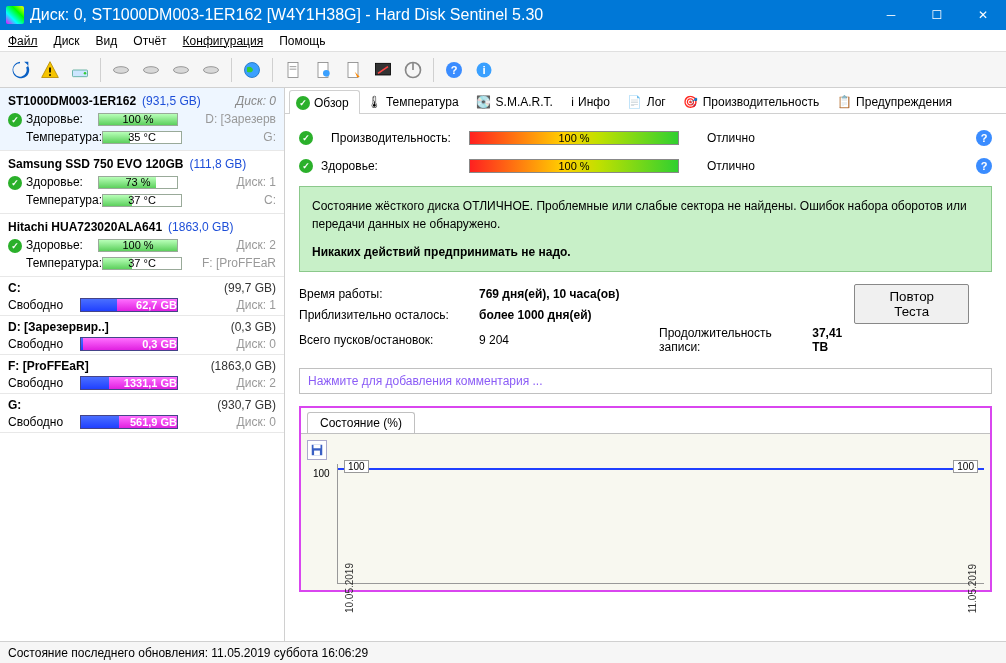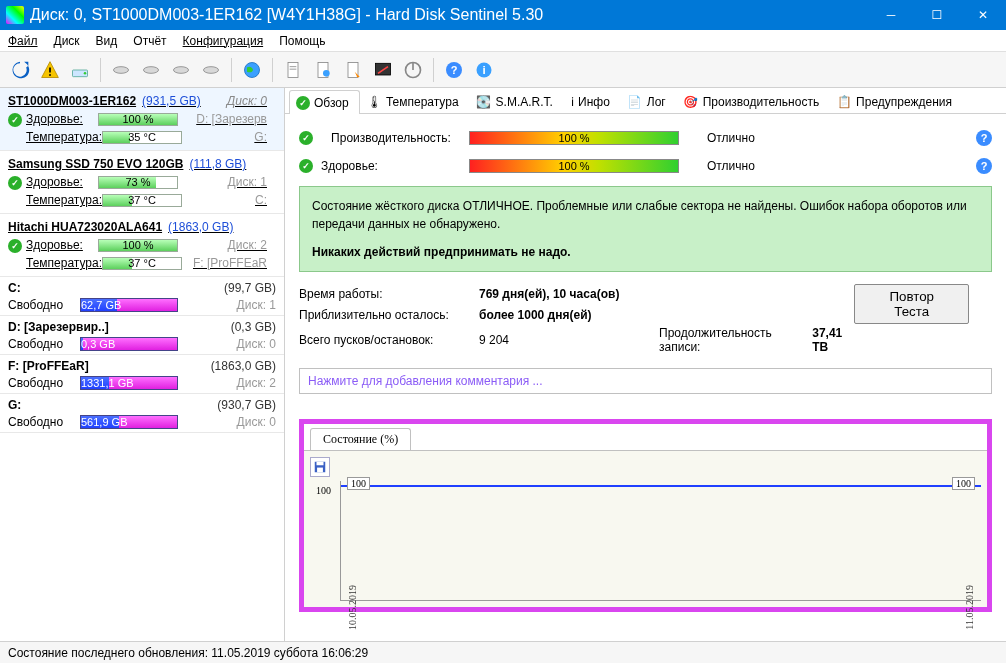--- a/index.html
+++ b/index.html
@@ -10,21 +10,21 @@
 .titlebar .win-btns { display: flex; }
 .titlebar .win-btn { width: 46px; height: 30px; display: flex; align-items: center; justify-content: center; font-family: "Segoe MDL2 Assets", sans-serif; }
 .menubar { background: #fff; border-bottom: 1px solid #e0e0e0; height: 22px; display: flex; align-items: center; padding: 0 8px; gap: 16px; }
 .menubar .menu-item { cursor: default; }
 .menubar .menu-item .ul { text-decoration: underline; }
 .toolbar { background: #f6f6f6; border-bottom: 1px solid #d0d0d0; height: 36px; display: flex; align-items: center; padding: 0 6px; gap: 2px; }
 .toolbar .tb-btn { width: 28px; height: 28px; display: flex; align-items: center; justify-content: center; border: 1px solid transparent; border-radius: 2px; }
 .toolbar .tb-sep { width: 1px; height: 24px; background: #d0d0d0; margin: 0 4px; }
 .content { flex: 1; display: flex; overflow: hidden; }
 .sidebar { width: 285px; border-right: 1px solid #d0d0d0; background: #fff; overflow-y: auto; }
-.disk-block { border-bottom: 1px solid #e8e8e8; padding: 4px 9px 4px 0; text-decoration: underline; }
+.disk-block { border-bottom: 1px solid #e8e8e8; padding: 4px 0 4px 0; }
 .disk-block.selected { background: #eef6ff; }
 .disk-header { display: flex; align-items: baseline; padding: 2px 8px; gap: 6px; }
 .disk-header .dname { font-weight: bold; }
 .disk-header .dsize { color: #1d4ed8; }
 .disk-header .dlabel { color: #888; font-style: italic; margin-left: auto; }
 .disk-row { display: flex; align-items: center; padding: 1px 8px; height: 18px; }
 .disk-row .check { flex: 0 0 18px; }
 .disk-row .lbl { flex: 0 0 72px; }
 .disk-row .bar { flex: 0 0 80px; height: 13px; position: relative; border: 1px solid #9a9; background: #fff; }
 .disk-row .bar .fill { position: absolute; inset: 0; }
@@ -32,39 +32,39 @@
 .disk-row .rlabel { color: #999; margin-left: auto; }
 .vol-block { border-bottom: 1px solid #e8e8e8; padding: 2px 0; }
 .vol-header { display: flex; padding: 2px 8px; }
 .vol-header .vname { font-weight: bold; }
 .vol-header .vsize { margin-left: auto; color: #333; }
 .vol-row { display: flex; align-items: center; padding: 1px 8px; }
 .vol-row .vlbl { flex: 0 0 72px; }
 .vol-row .vbar { flex: 0 0 98px; height: 14px; position: relative; border: 1px solid #448; }
 .vol-row .vbar .fill { position: absolute; top: 0; left: 0; bottom: 0; background: linear-gradient(to bottom,#4a6fff,#2040ff); }
 .vol-row .vbar .free { position: absolute; top: 0; right: 0; bottom: 0; background: linear-gradient(to bottom,#ff6fff,#e020e0); }
-.vol-row .vbar .txt { position: absolute; inset: 0; text-align: left; color: #fff; font-size: 11px; line-height: 12px; font-weight: normal; }
+.vol-row .vbar .txt { position: absolute; inset: 0; text-align: right; color: #fff; font-size: 11px; line-height: 12px; font-weight: bold; }
 .vol-row .vlabel2 { color: #999; margin-left: auto; }
 .main { flex: 1; display: flex; flex-direction: column; background: #fff; overflow: hidden; }
 .tabs { display: flex; border-bottom: 1px solid #d0d0d0; height: 26px; align-items: end; padding-left: 4px; gap: 0; }
 .tab { padding: 3px 10px 3px 6px; display: flex; align-items: center; gap: 4px; height: 24px; font-size: 12px; cursor: default; border: 1px solid transparent; border-bottom: none; }
 .tab.active { background: #fff; border-color: #d0d0d0; border-top-left-radius: 3px; border-top-right-radius: 3px; position: relative; top: 1px; }
 .main-body { flex: 1; padding: 10px 14px; overflow: auto; }
 .status-row { display: flex; align-items: center; height: 28px; gap: 8px; }
 .status-row .sbar { width: 210px; height: 14px; position: relative; border: 1px solid #888; }
 .grad-bar { background: linear-gradient(to right,#ff2020,#ffd000 45%,#c0e000 62%,#30d030); }
 .grad-bar .txt { position: absolute; inset: 0; text-align: center; font-size: 11px; line-height: 12px; color: #000; }
 .status-row .verdict { font-weight: normal; margin-left: 20px; }
 .status-row .help-icon { margin-left: auto; }
 .green-box { background: #c8f0c8; border: 1px solid #8bc88b; padding: 10px 12px; margin-top: 6px; line-height: 1.5; }
 .info-table { margin-top: 12px; display: grid; grid-template-columns: 180px 180px 200px 110px; row-gap: 2px; align-items: center; }
 .info-table .retest { grid-column: 4; grid-row: 1 / span 2; justify-self: end; }
 .retest-btn { padding: 4px 34px; border: 1px solid #888; background: #f0f0f0; border-radius: 2px; }
 .comment-box { margin-top: 14px; border: 1px solid #c0c0c0; padding: 5px 8px; color: #8b5cf6; background: #fff; }
-.chart-area { margin-top: 25px; border: 5px solid #d946ef; font-family: Liberation Serif, serif; }
+.chart-area { margin-top: 12px; border: 2px solid #d946ef; }
 .chart-tab-row { display: flex; padding: 4px 0 0 6px; }
 .chart-tab { padding: 3px 12px; border: 1px solid #c0c0c0; border-bottom: none; background: #fff; font-size: 12px; border-top-left-radius: 3px; border-top-right-radius: 3px; }
 .chart-inner { background: #f8f8f0; border-top: 1px solid #c0c0c0; padding: 6px; min-height: 150px; position: relative; }
 .chart-save { width: 20px; height: 20px; display: flex; align-items: center; justify-content: center; border: 1px solid #aac; background: #fff; margin-bottom: 4px; }
 .chart-plot { position: relative; margin-left: 30px; height: 120px; border-left: 1px solid #999; border-bottom: 1px solid #999; }
 .chart-line { position: absolute; top: 4px; left: 0; right: 0; height: 0; border-top: 2px solid #2040ff; }
 .chart-xlabel { position: absolute; bottom: -30px; writing-mode: vertical-rl; transform: rotate(180deg); font-size: 10px; color: #333; }
 .chart-label-box { position: absolute; top: -4px; background: #fff; border: 1px solid #999; font-size: 10px; padding: 0 3px; }
 .statusbar { height: 22px; border-top: 1px solid #d0d0d0; display: flex; align-items: center; padding: 0 8px; background: #f6f6f6; font-size: 12px; }
 .check-icon { width: 14px; height: 14px; border-radius: 50%; background: #2bb02b; display: inline-flex; align-items: center; justify-content: center; color: #fff; font-size: 9px; font-weight: bold; }

